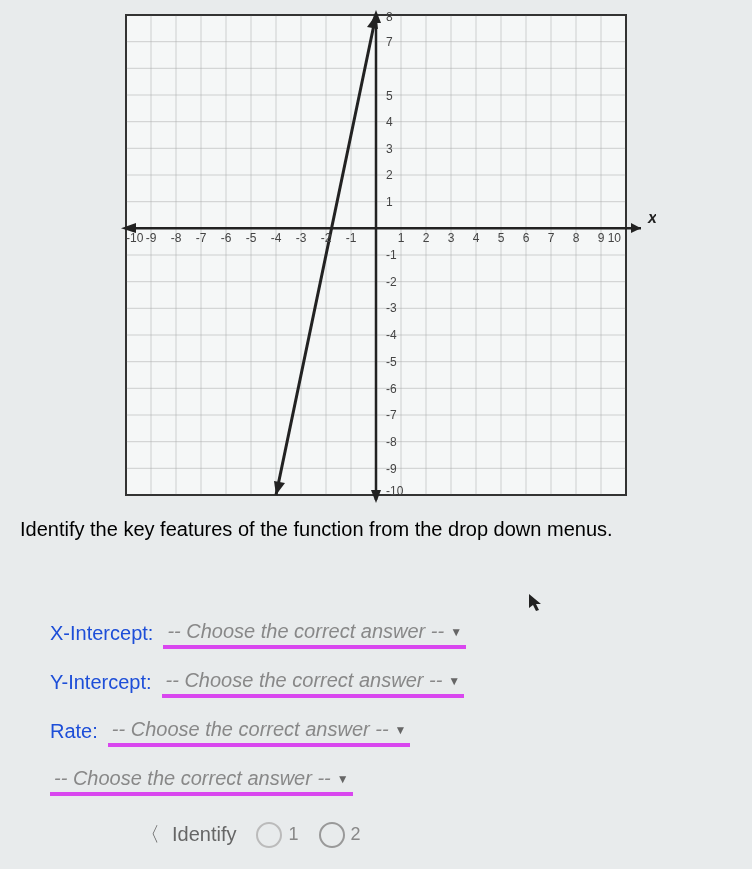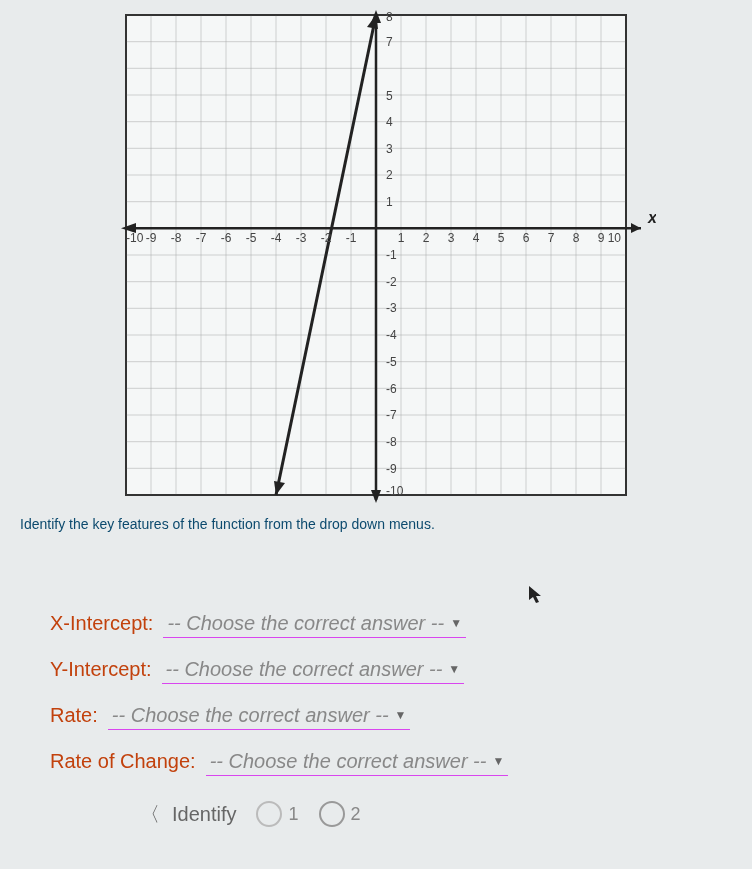--- a/index.html
+++ b/index.html
@@ -18,45 +18,45 @@
     }
     .graph {
       position: relative;
       width: 560px;
       height: 500px;
     }
     .question-area {
       padding: 10px 20px 0 20px;
     }
     .instruction {
-      font-size: 14px;
-      color: #0c4a6e;
+      font-size: 20px;
+      color: #000000;
       margin-bottom: 50px;
       line-height: 1.4;
     }
     .cursor-icon {
       display: block;
       text-align: center;
       margin-left: 320px;
       font-size: 20px;
       color: #222;
     }
     .answer-row {
       display: flex;
       align-items: center;
       gap: 10px;
       margin-bottom: 18px;
       margin-left: 30px;
       font-size: 20px;
     }
     .answer-label {
-      color: #c2410c;
+      color: #1d4ed8;
     }
     .dropdown {
-      border-bottom: 1px solid #d946ef;
+      border-bottom: 4px solid #d946ef;
       color: #888;
       font-style: italic;
       display: inline-flex;
       align-items: center;
       gap: 6px;
       padding: 2px 4px;
       cursor: pointer;
     }
     .chevron {
       font-style: normal;
@@ -231,21 +231,20 @@
 
   <div class="answer-row">
     <span class="answer-label">Rate:</span>
     <span class="dropdown">
       <span>-- Choose the correct answer --</span>
       <span class="chevron">▼</span>
     </span>
   </div>
 
   <div class="answer-row">
-    <span class="answer-label">Rate of Change:</span>
     <span class="dropdown">
       <span>-- Choose the correct answer --</span>
       <span class="chevron">▼</span>
     </span>
   </div>
 
   <div class="nav-bar">
     <span class="prev-btn">
       <span>〈</span>
       <span>Identify</span>

